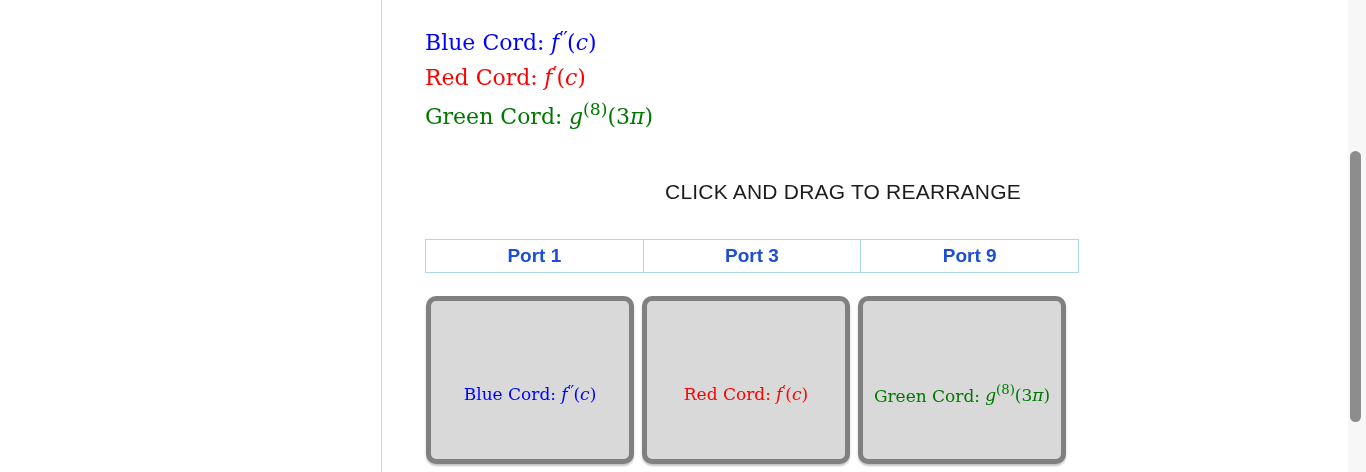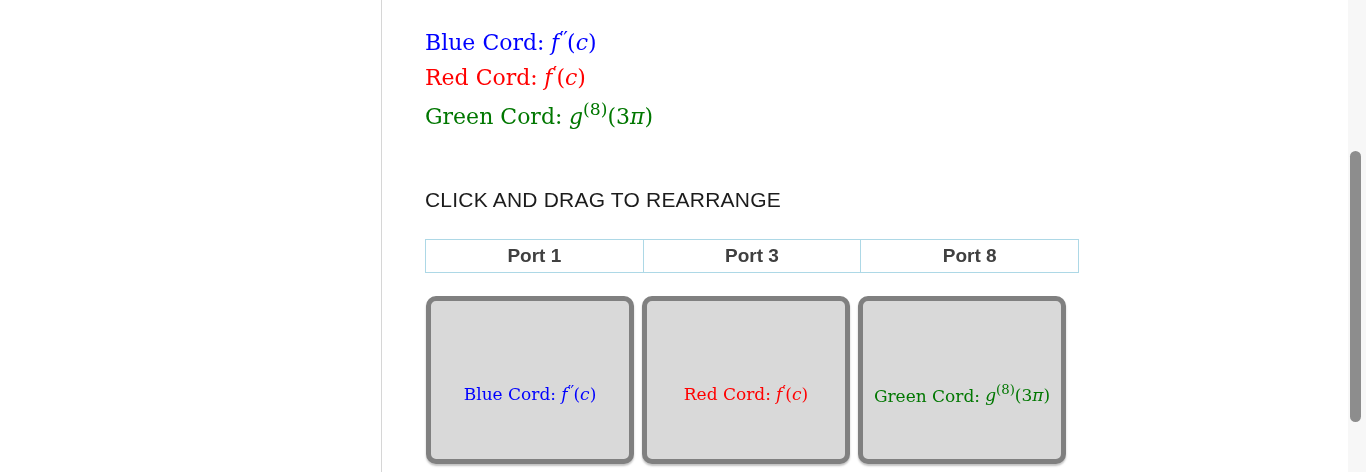--- a/index.html
+++ b/index.html
@@ -30,37 +30,37 @@
   .cord-line.l2 { top: 59px; }
   .cord-line.l3 { top: 94px; }
   .cord-name { margin-right: 0.30em; }
   .mi { font-style: italic; }
   .sup-prime { font-size: 0.95em; vertical-align: 0.18em; letter-spacing: -0.04em; }
   .sup-paren { font-size: 0.78em; vertical-align: 0.55em; }
 
   
   .heading {
     position: absolute; left: 43px; top: 180px; width: 836px;
+    text-align: center;
     font-size: 21px; color: #1c1c1c;
     letter-spacing: 0.2px;
     white-space: nowrap;
-    margin-top: 8px;
   }
 
   
   .port-table {
     position: absolute; left: 43px; top: 239px;
     width: 654px; height: 34px;
     border-collapse: collapse;
     table-layout: fixed;
   }
   .port-table td {
     border: 1px solid #add8e6;
     text-align: center; vertical-align: middle;
-    font-weight: bold; font-size: 19px; color: #404040;
+    font-weight: bold; font-size: 19px; color: #1d4ed8;
     background: #ffffff;
   }
 
   
   .boxes-row {
     position: absolute; left: 44px; top: 296px;
     display: flex; gap: 8px;
   }
   .drag-box {
     width: 208px; height: 168px;
@@ -107,21 +107,21 @@
       <span class="cord-name">Green Cord:</span><span class="mi">g</span><span class="sup-paren">(8)</span><span>(</span><span>3</span><span class="mi">π</span><span>)</span>
     </div>
 
     <div class="heading">CLICK AND DRAG TO REARRANGE</div>
 
     <table class="port-table">
       <tbody>
         <tr>
           <td>Port 1</td>
           <td>Port 3</td>
-          <td>Port 8</td>
+          <td>Port 9</td>
         </tr>
       </tbody>
     </table>
 
     <div class="boxes-row">
 
       <div class="drag-box">
         <div class="box-mathline" style="color: rgb(0, 0, 255);">
           <span class="cord-name">Blue Cord:</span><span class="mi">f</span><span class="sup-prime">′′</span><span>(</span><span class="mi">c</span><span>)</span>
         </div>

